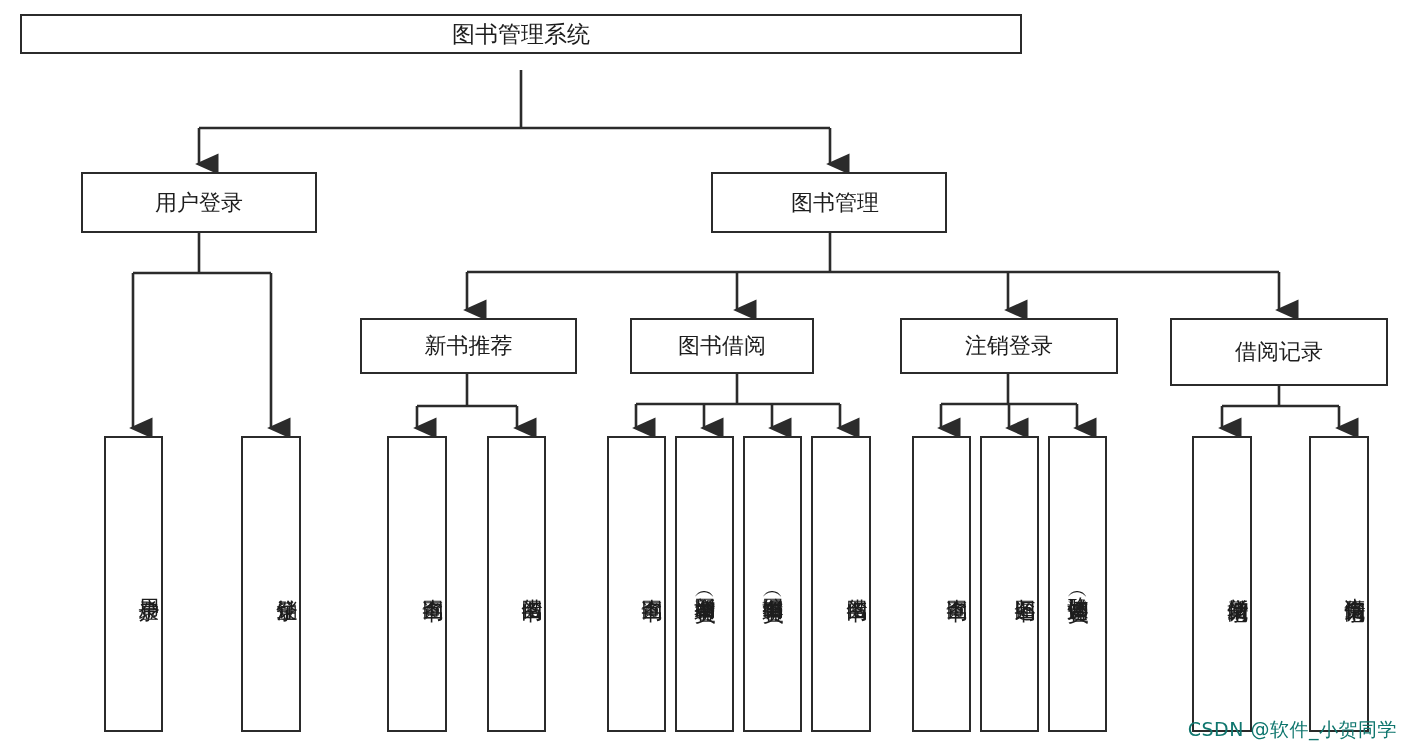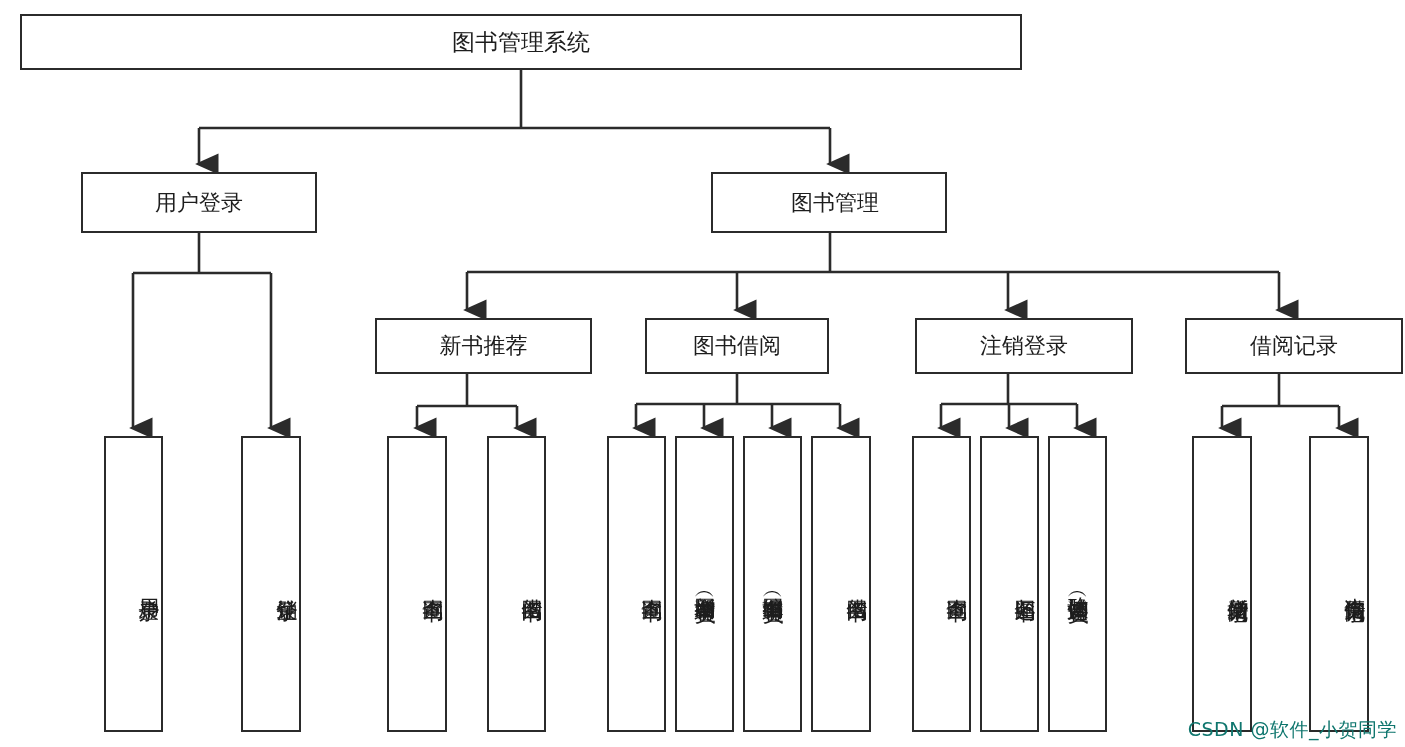--- a/index.html
+++ b/index.html
@@ -31,21 +31,21 @@
     background: #ffffff;
     display: flex;
     align-items: center;
     justify-content: center;
     text-align: center;
     color: #1d1d1d;
     z-index: 2;
   }
   .node.root        { font-size: 23px; }
   .node.level2      { font-size: 22px; }
-  .node.level3      { font-size: 22px; margin-left: 15px; }
+  .node.level3      { font-size: 22px; }
   .node.leaf {
     font-size: 21px;
     writing-mode: vertical-rl;
     text-orientation: upright;
     line-height: 1.18;
     letter-spacing: 1px;
     padding: 4px 0;
     align-items: flex-start;
     justify-content: center;
   }
@@ -117,41 +117,41 @@
       <path d="M 1009 404 L 1009 428" marker-end="url(#arrow)"></path>
       <path d="M 1077 404 L 1077 428" marker-end="url(#arrow)"></path>
 
       <path d="M 1279 374 L 1279 406"></path>
       <path d="M 1222 406 L 1339 406"></path>
       <path d="M 1222 406 L 1222 428" marker-end="url(#arrow)"></path>
       <path d="M 1339 406 L 1339 428" marker-end="url(#arrow)"></path>
     </g>
   </svg>
 
-  <div class="node root" style="left:20px; top:14px; width:1002px; height:56px;">
+  <div class="node root" style="left:20px; top:14px; width:1002px; height:40px;">
     <span class="node-label">图书管理系统</span>
   </div>
 
   <div class="node level2" style="left:81px; top:172px; width:236px; height:61px;">
     <span class="node-label">用户登录</span>
   </div>
   <div class="node level2" style="left:711px; top:172px; width:236px; height:61px;padding-left:12px;">
     <span class="node-label">图书管理</span>
   </div>
 
   <div class="node level3" style="left:360px; top:318px; width:217px; height:56px;">
     <span class="node-label">新书推荐</span>
   </div>
   <div class="node level3" style="left:630px; top:318px; width:184px; height:56px;">
     <span class="node-label">图书借阅</span>
   </div>
   <div class="node level3" style="left:900px; top:318px; width:218px; height:56px;">
     <span class="node-label">注销登录</span>
   </div>
-  <div class="node level3" style="left:1170px; top:318px; width:218px; height:56px;">
+  <div class="node level3" style="left:1170px; top:318px; width:218px; height:68px;">
     <span class="node-label">借阅记录</span>
   </div>
 
   <div class="node leaf" style="left:104px; top:436px; width:59px; height:296px;">
     <span class="node-label">用户登录</span>
   </div>
   <div class="node leaf" style="left:241px; top:436px; width:60px; height:296px;">
     <span class="node-label">注销登录</span>
   </div>
 

